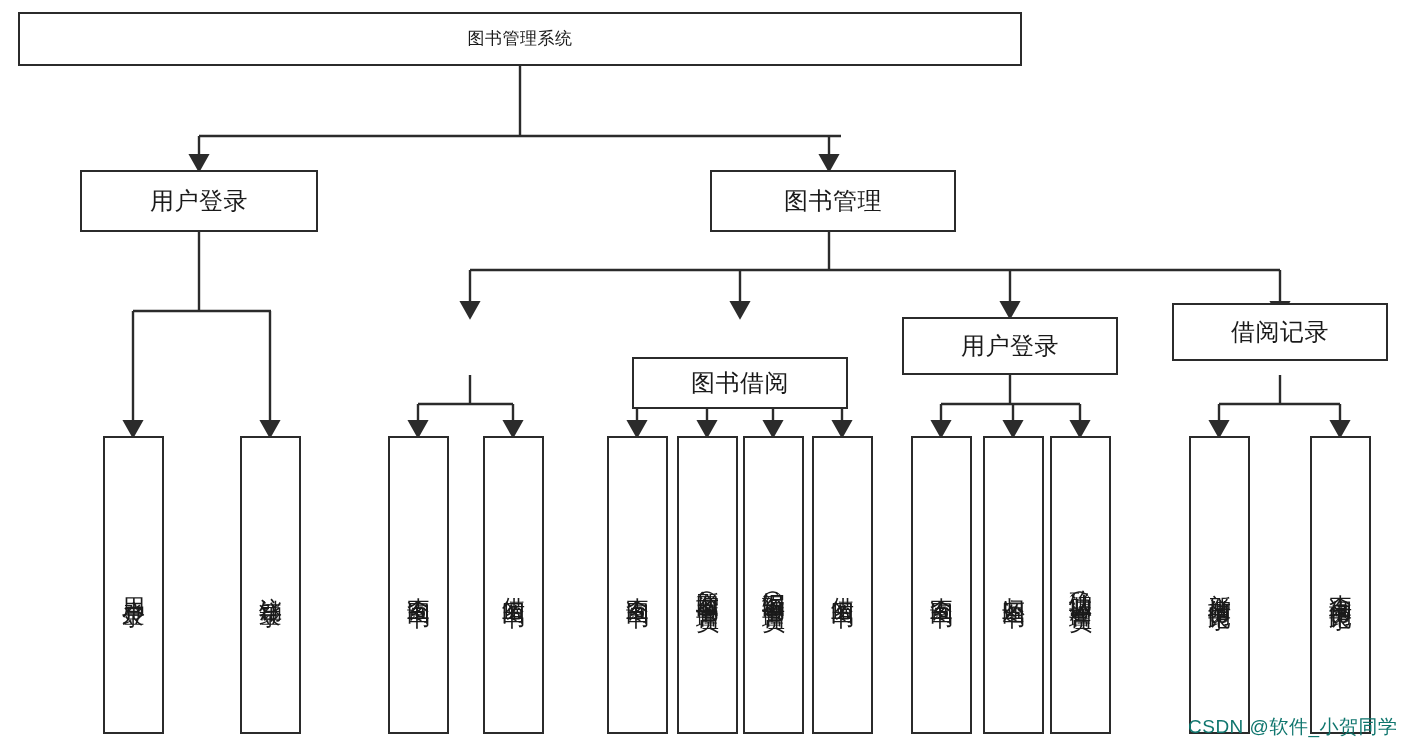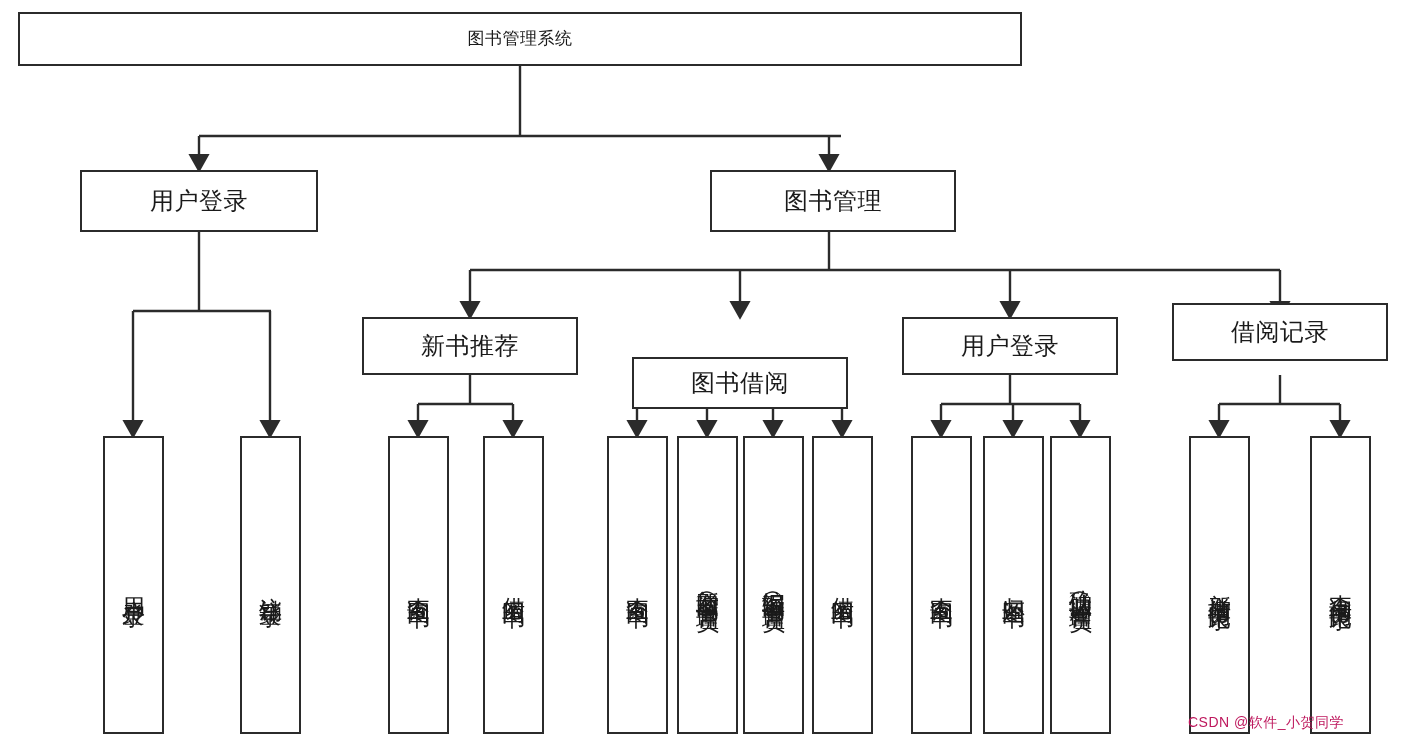--- a/index.html
+++ b/index.html
@@ -60,22 +60,22 @@
     writing-mode: vertical-rl;
     text-orientation: upright;
     font-size: 23px;
     line-height: 1.25;
     letter-spacing: 3px;
     white-space: nowrap;
     max-height: 100%;
   }
   .watermark {
     position: absolute;
-    font-size: 14px;
-    color: #be185d;
+    font-size: 19px;
+    color: #0f766e;
     white-space: nowrap;
     letter-spacing: 0.5px;
     user-select: none;
   }
 </style>
 </head>
 <body>
 
 <div id="diagram-root">
 
@@ -133,23 +133,20 @@
     <span class="node-label">图书管理系统</span>
   </div>
 
   <div class="node horiz" style="left:80px; top:170px; width:238px; height:62px;">
     <span class="node-label">用户登录</span>
   </div>
   <div class="node horiz" style="left:710px; top:170px; width:246px; height:62px;justify-content:center;">
     <span class="node-label">图书管理</span>
   </div>
 
-  <div class="node horiz" style="left:362px; top:317px; width:216px; height:58px;">
-    <span class="node-label">新书推荐</span>
-  </div>
   <div class="node horiz" style="left:632px; top:317px; width:216px; height:52px;margin-top:40px;">
     <span class="node-label">图书借阅</span>
   </div>
   <div class="node horiz" style="left:902px; top:317px; width:216px; height:58px;">
     <span class="node-label">用户登录</span>
   </div>
   <div class="node horiz" style="left:1172px; top:303px; width:216px; height:58px;">
     <span class="node-label">借阅记录</span>
   </div>
 

